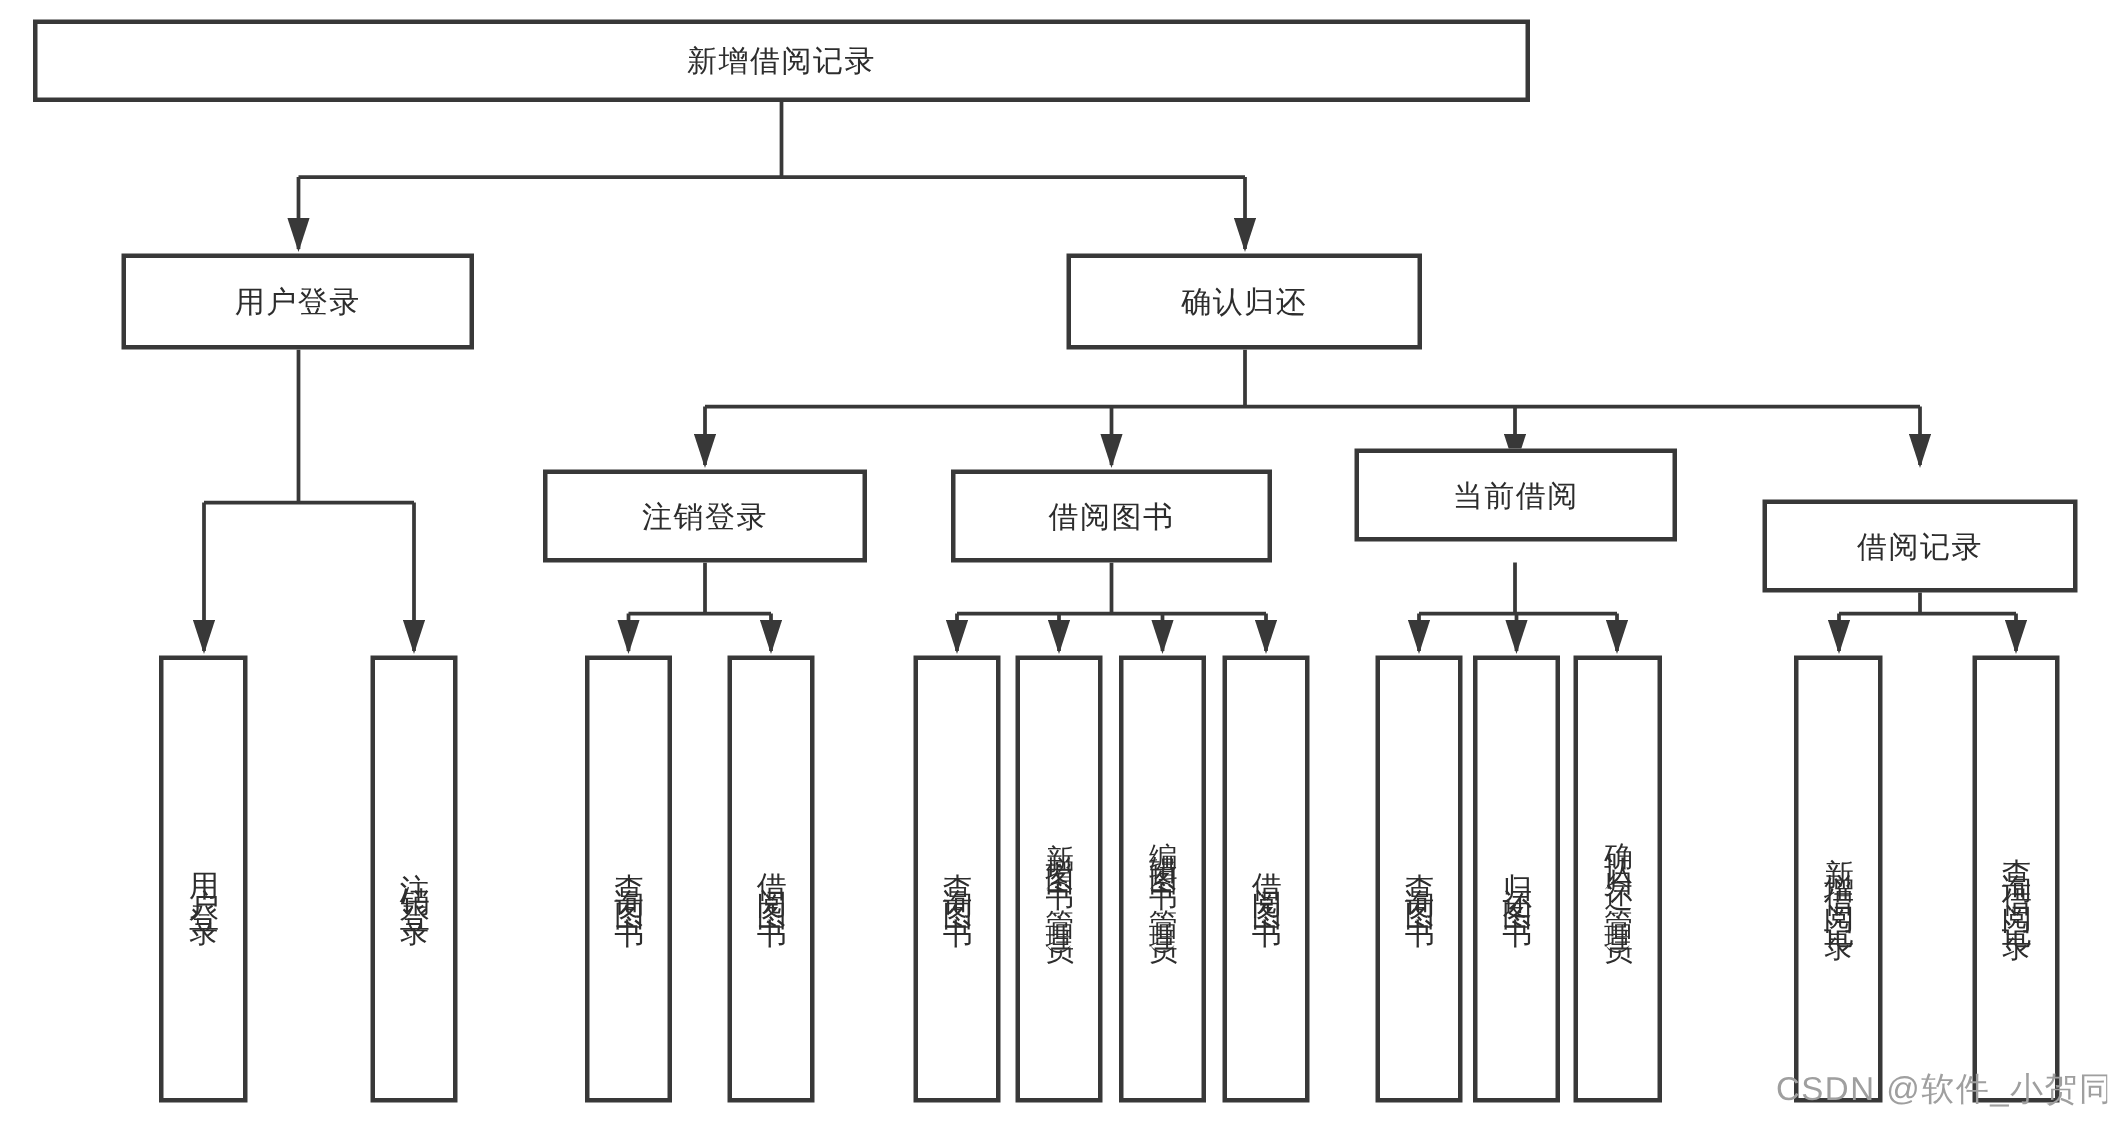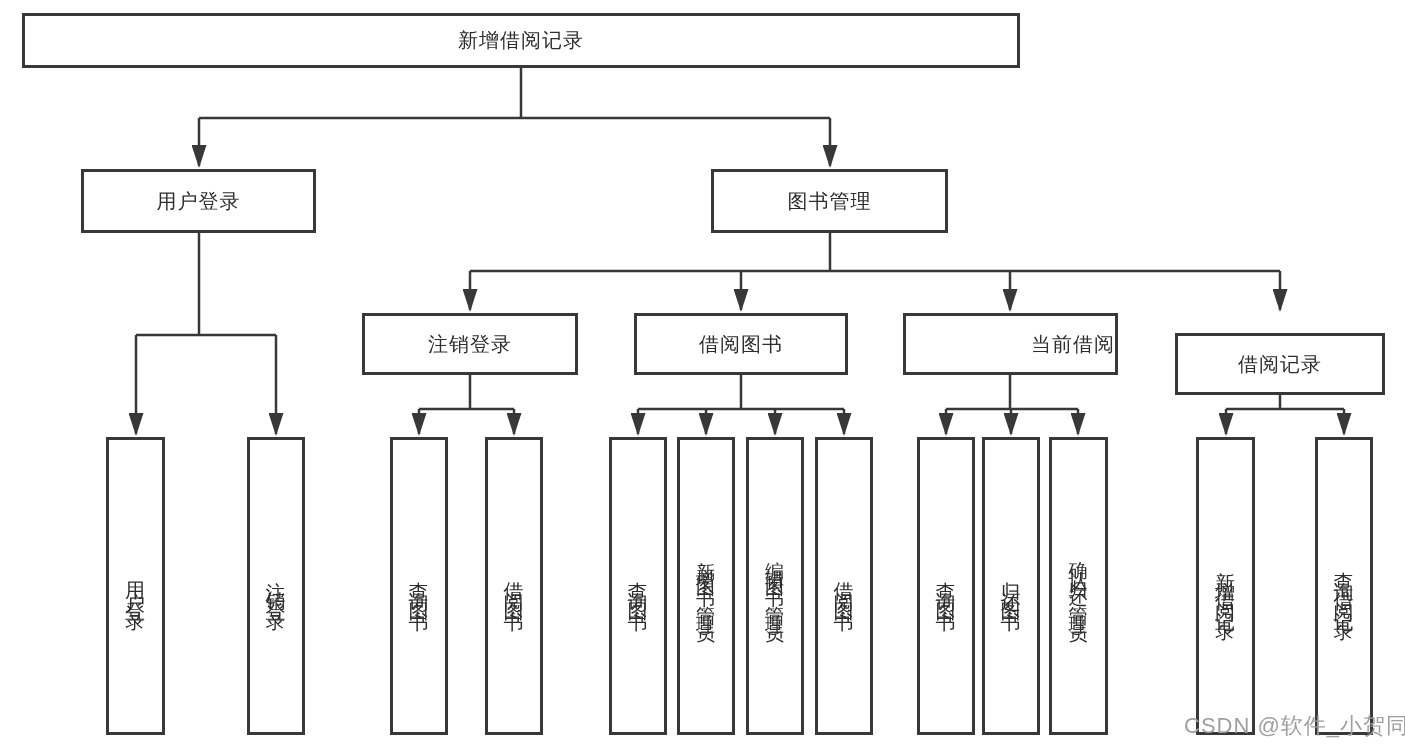--- a/index.html
+++ b/index.html
@@ -29,21 +29,21 @@
     line-height:1;
     white-space:nowrap;
   }
   .vbox.tight span{font-size:19px;letter-spacing:9px;}
   
   .n-root   {left:22px;  top:13px;  width:998px; height:55px;}
   .n-login  {left:81px;  top:169px; width:235px; height:64px;}
   .n-mgmt   {left:711px; top:169px; width:237px; height:64px;}
   .n-newbook{left:362px; top:313px; width:216px; height:62px;}
   .n-borrow {left:634px; top:313px; width:214px; height:62px;}
-  .n-current{left:903px; top:313px; width:215px; height:62px;justify-content:flex-end;}
+  .n-current{left:903px; top:299px; width:215px; height:62px;}
   .n-records{left:1175px;top:313px; width:210px; height:62px;margin-top:20px;}
   .leaf{top:437px;height:298px;width:58px;}
   .l1 {left:106px;width:59px;}
   .l2 {left:247px;}
   .l3 {left:390px;}
   .l4 {left:485px;}
   .l5 {left:609px;}
   .l6 {left:677px;}
   .l7 {left:746px;}
   .l8 {left:815px;}
@@ -132,21 +132,21 @@
   </svg>
 
   <div class="box hbox n-root">
     <span>新增借阅记录</span>
   </div>
 
   <div class="box hbox n-login">
     <span>用户登录</span>
   </div>
   <div class="box hbox n-mgmt">
-    <span>图书管理</span>
+    <span>确认归还</span>
   </div>
 
   <div class="box hbox n-newbook">
     <span>注销登录</span>
   </div>
   <div class="box hbox n-borrow">
     <span>借阅图书</span>
   </div>
   <div class="box hbox n-current">
     <span>当前借阅</span>

